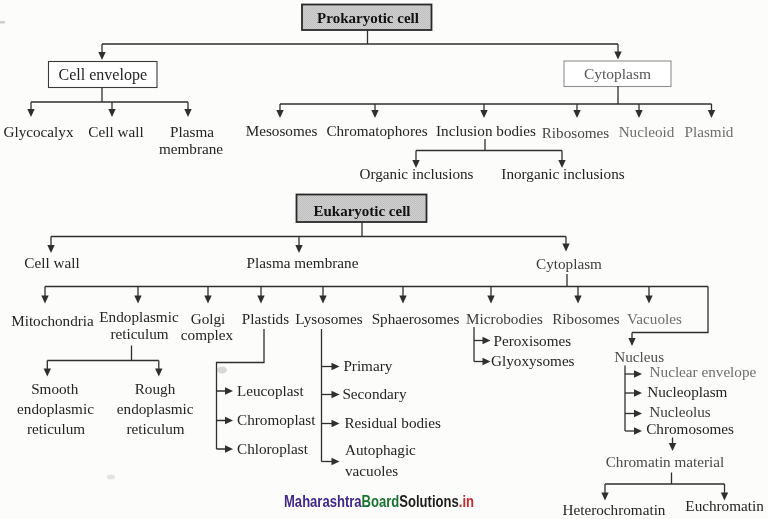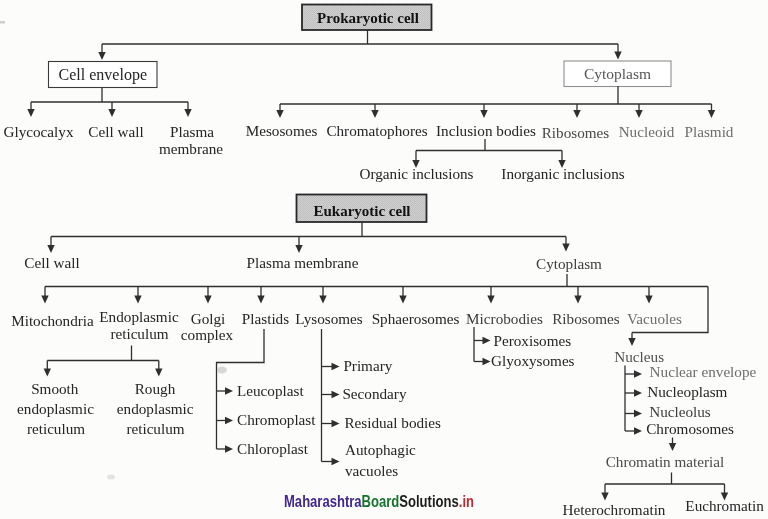--- a/index.html
+++ b/index.html
@@ -1,16 +1,16 @@
 <!DOCTYPE html>
 <html><head>
 <meta charset="utf-8">
 <style>
 html,body{margin:0;padding:0;background:#fcfcfb;}
-#wrap{position:relative;width:768px;height:519px;overflow:hidden;}
+#wrap{position:relative;width:768px;height:519px;overflow:hidden;border-radius:22px;}
 svg{display:block;}
 </style>
 </head>
 <body>
 <div id="wrap">
 <svg width="768" height="519" viewBox="0 0 768 519" xmlns="http://www.w3.org/2000/svg">
 <defs>
 <pattern id="ht" width="2" height="2" patternUnits="userSpaceOnUse">
 <rect width="2" height="2" fill="#d0d0d0"></rect>
 <rect width="1" height="1" fill="#bfbfbf"></rect>

